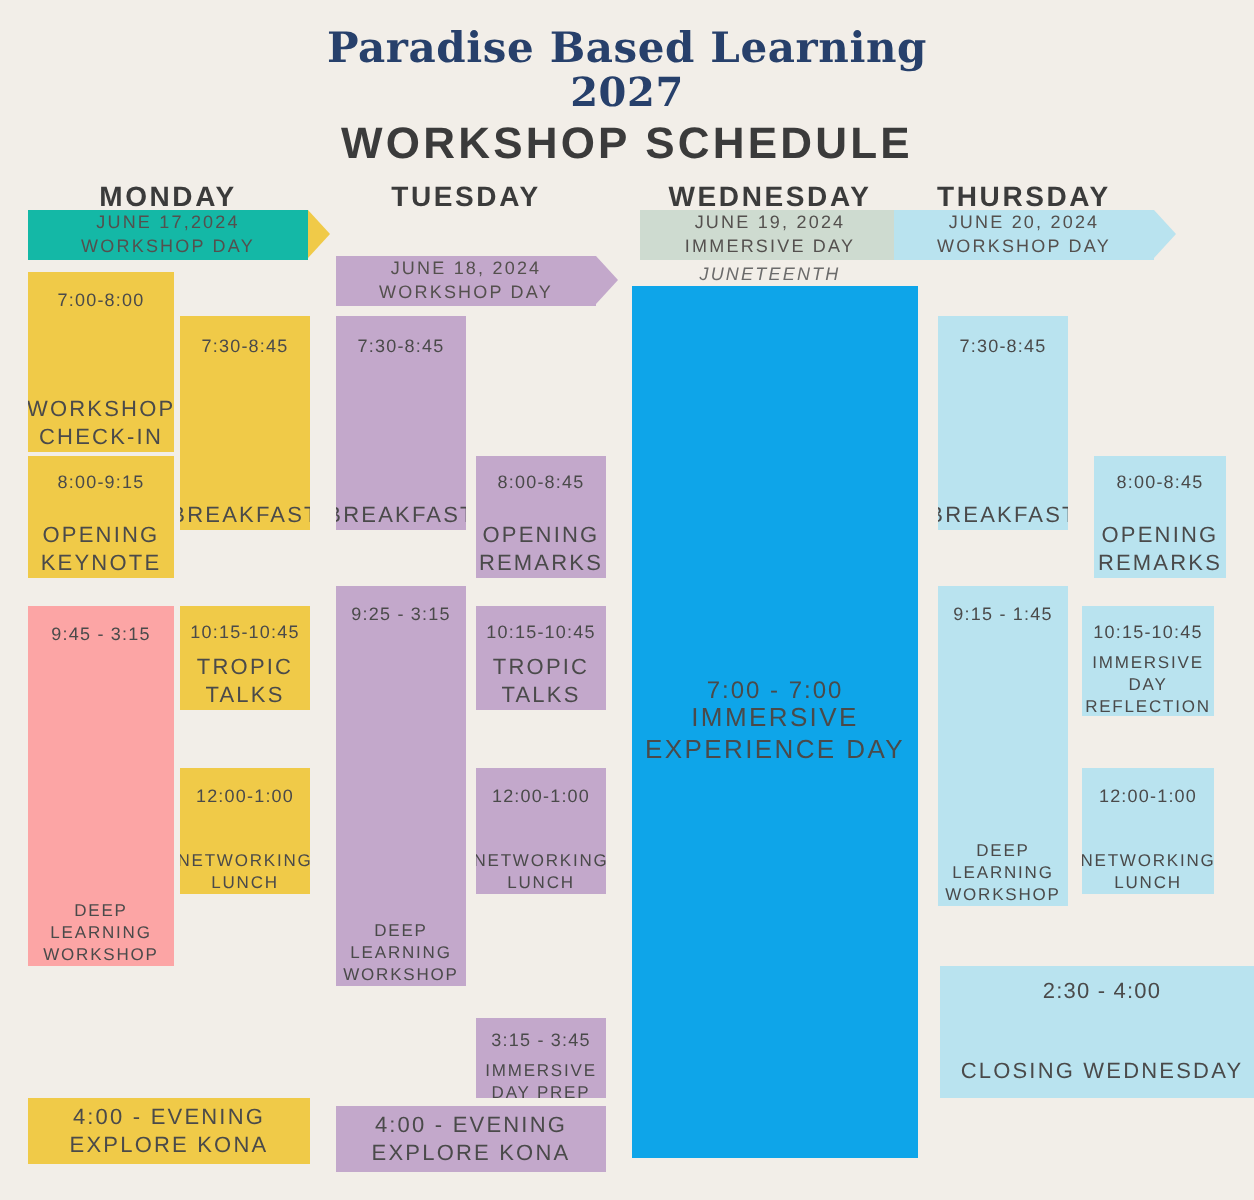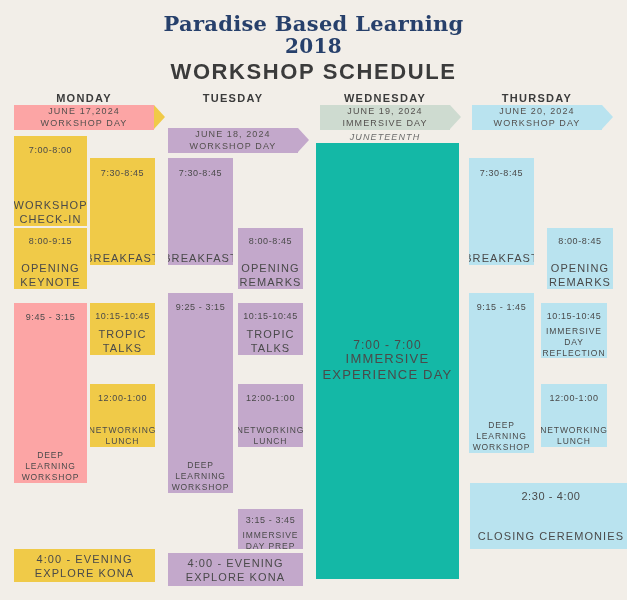--- a/index.html
+++ b/index.html
@@ -51,21 +51,21 @@
     letter-spacing: 1.6px;
     color: #3b3b3b;
   }
 
   
   .day-head {
     position: absolute;
     text-align: center;
   }
   .day-name {
-    font-size: 11px;
+    font-size: 14px;
     font-weight: bold;
     letter-spacing: 1.3px;
     color: #3b3b3b;
     line-height: 12px;
     margin-bottom: 1px;
   }
   .day-banner {
     position: relative;
     height: 25px;
     display: flex;
@@ -132,27 +132,27 @@
   .v-top-pad { justify-content: space-between; }
   .v-center  { justify-content: center; }
 </style>
 </head>
 <body>
 
 <div id="page">
 
   <div class="script-title">
     <span>Paradise Based Learning</span>
-    <span class="yr">2018</span>
+    <span class="yr">2027</span>
   </div>
   <div class="main-title">WORKSHOP SCHEDULE</div>
 
   <div class="day-head" style="left:14px; top:92px; width:140px;">
     <div class="day-name">MONDAY</div>
-    <div class="day-banner" id="banner-mon" style="background: #fca5a5; text-align: right;">
+    <div class="day-banner" id="banner-mon" style="background: #14b8a6; text-align: right;">
       <span>JUNE 17,2024</span>
       <span>WORKSHOP DAY</span>
       <span class="arrow" id="arrow-mon" style="border-left: 11px solid rgb(240, 202, 72);"></span>
     </div>
   </div>
 
   <div class="day-head" style="left:168px; top:92px; width:130px;">
     <div class="day-name">TUESDAY</div>
     <div class="day-banner" id="banner-tue" style="background: rgb(195, 168, 203); margin-top: 24px;">
       <span>JUNE 18, 2024</span>
@@ -164,21 +164,21 @@
   <div class="day-head" style="left:320px; top:92px; width:130px;">
     <div class="day-name">WEDNESDAY</div>
     <div class="day-banner" id="banner-wed" style="background: rgb(206, 219, 208);">
       <span>JUNE 19, 2024</span>
       <span>IMMERSIVE DAY</span>
       <span class="arrow" id="arrow-wed" style="border-left: 11px solid rgb(206, 219, 208);"></span>
     </div>
     <div class="day-sub-italic">JUNETEENTH</div>
   </div>
 
-  <div class="day-head" style="left:472px; top:92px; width:130px;">
+  <div class="day-head" style="left:447px; top:92px; width:130px;">
     <div class="day-name">THURSDAY</div>
     <div class="day-banner" id="banner-thu" style="background: rgb(185, 227, 239);">
       <span>JUNE 20, 2024</span>
       <span>WORKSHOP DAY</span>
       <span class="arrow" id="arrow-thu" style="border-left: 11px solid rgb(185, 227, 239);"></span>
     </div>
   </div>
 
   <div class="block v-top-pad" style="left:14px; top:136px; width:73px; height:90px; background:#f0ca48; padding-top:8px;">
     <div class="time">7:00-8:00</div>
@@ -241,21 +241,21 @@
 
   <div class="block v-top-pad small" style="left:238px; top:509px; width:65px; height:40px; background:#c3a8cb; padding-top:5px;">
     <div class="time">3:15 - 3:45</div>
     <div class="label" style="margin-top:4px;">IMMERSIVE DAY PREP</div>
   </div>
 
   <div class="block v-center" style="left:168px; top:553px; width:135px; height:33px; background:#c3a8cb;">
     <div class="label">4:00 - EVENING EXPLORE KONA</div>
   </div>
 
-  <div class="block v-center big" style="left:316px; top:143px; width:143px; height:436px; background:#14b8a6;">
+  <div class="block v-center big" style="left:316px; top:143px; width:143px; height:436px; background:#0ea5e9;">
     <div class="time" style="font-size:12px; letter-spacing:1px;">7:00 - 7:00</div>
     <div class="label">IMMERSIVE EXPERIENCE DAY</div>
   </div>
 
   <div class="block v-top-pad" style="left:469px; top:158px; width:65px; height:107px; background:#b9e3ef; padding-top:9px;">
     <div class="time">7:30-8:45</div>
     <div class="label" style="margin-top:36px;">BREAKFAST</div>
   </div>
 
   <div class="block v-top-pad" style="left:547px; top:228px; width:66px; height:61px; background:#b9e3ef; padding-top:7px;">
@@ -273,16 +273,16 @@
     <div class="label" style="margin-top:4px;">IMMERSIVE DAY REFLECTION</div>
   </div>
 
   <div class="block v-top-pad small" style="left:541px; top:384px; width:66px; height:63px; background:#b9e3ef; padding-top:8px;">
     <div class="time">12:00-1:00</div>
     <div class="label" style="margin-top:8px;">NETWORKING LUNCH</div>
   </div>
 
   <div class="block v-center" style="left:470px; top:483px; width:162px; height:66px; background:#b9e3ef;gap:24px;">
     <div class="time" style="font-size:11px;">2:30 - 4:00</div>
-    <div class="label" style="margin-top:3px;">CLOSING CEREMONIES</div>
+    <div class="label" style="margin-top:3px;">CLOSING WEDNESDAY</div>
   </div>
 
 </div>
 
 </body></html>

